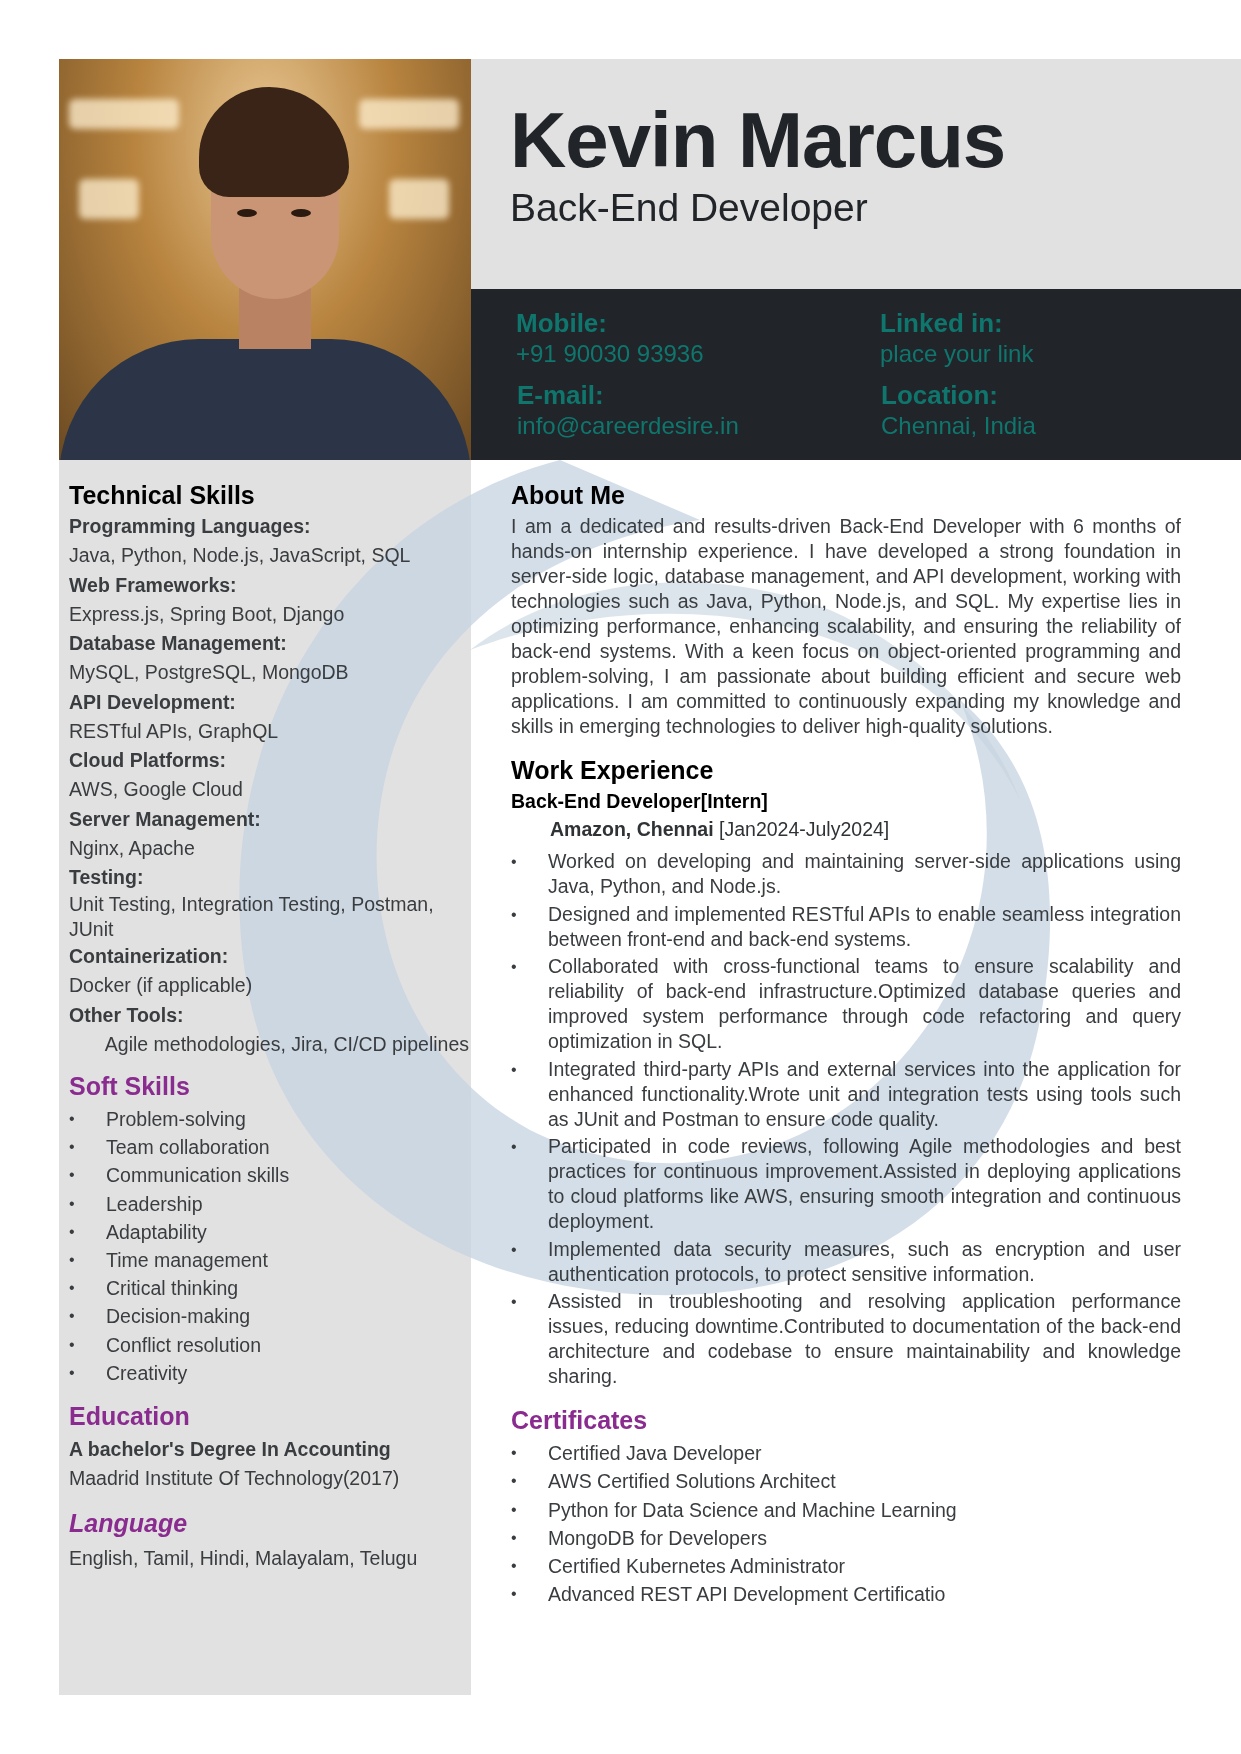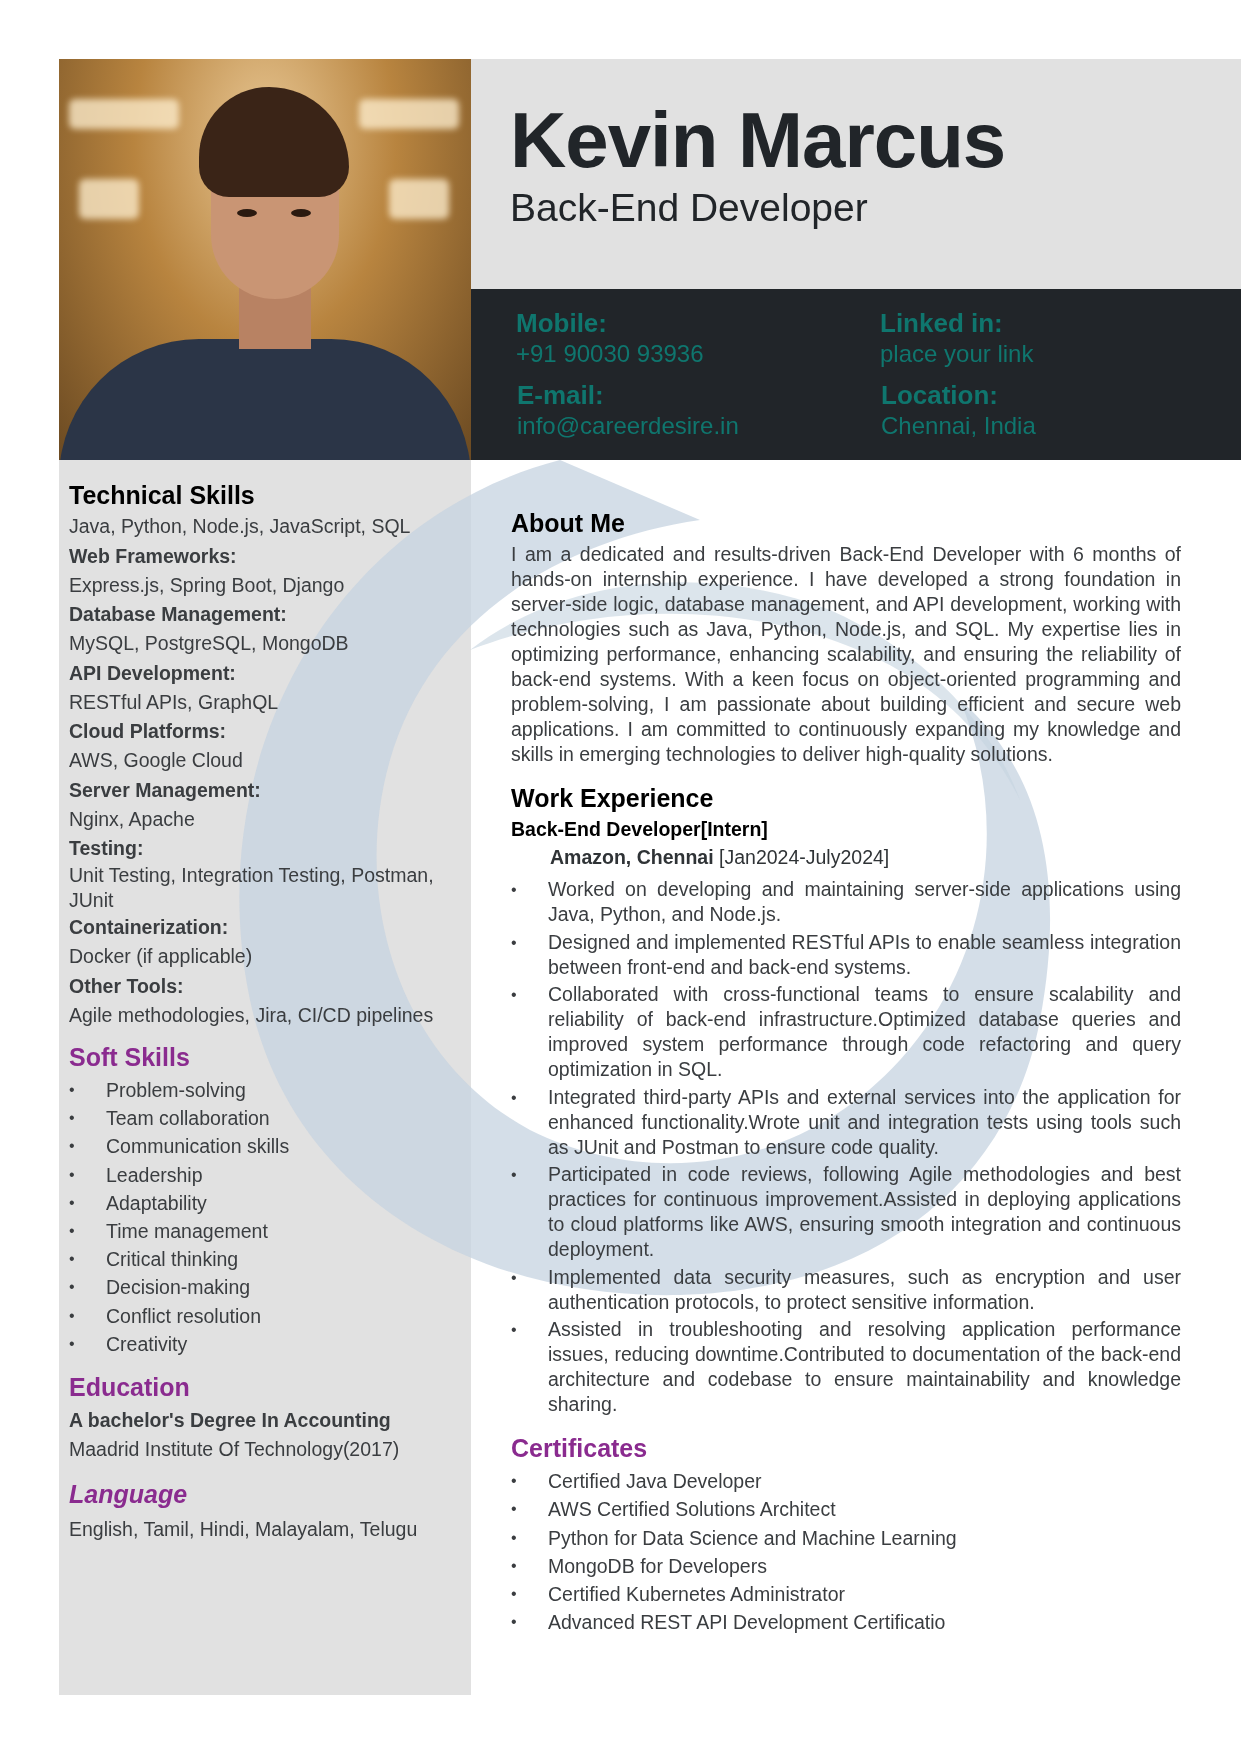--- a/index.html
+++ b/index.html
@@ -31,21 +31,21 @@
 
   .sb { position: absolute; left: 69px; top: 478px; width: 400px; }
   .h-dark { font-family: "Liberation Sans", sans-serif; font-weight: 700; font-size: 25px; color: #000000; line-height: 34px; }
   .h-purple { font-family: "Liberation Sans", sans-serif; font-weight: 700; font-size: 25px; color: #8a2b8f; line-height: 34px; }
   .sk-lbl { font-family: "Liberation Sans", sans-serif; font-weight: 700; font-size: 19.5px; color: #3a3d40; line-height: 29px; }
   .sk-val { font-family: "Liberation Sans", sans-serif; font-size: 19.5px; color: #3a3d40; line-height: 29.5px; }
   .bul { list-style: none; }
   .bul li { position: relative; padding-left: 37px; font-family: "Liberation Sans", sans-serif; font-size: 19.5px; color: #3a3d40; line-height: 28.2px; }
   .bul li::before { content: "•"; position: absolute; left: 0; top: 0; font-size: 16px; }
 
-  .main { position: absolute; left: 511px; top: 506px; width: 670px; }
+  .main { position: absolute; left: 511px; top: 478px; width: 670px; }
   .para { font-family: "Liberation Sans", sans-serif; font-size: 19.5px; color: #3a3d40; line-height: 25px; text-align: justify; }
   .job-t { font-family: "Liberation Sans", sans-serif; font-weight: 700; font-size: 19.5px; color: #000000; line-height: 28px; }
   .job-c { font-family: "Liberation Sans", sans-serif; font-size: 19.5px; color: #2f3336; line-height: 28px; margin-left: 39px; }
   .job-c b { font-weight: 700; }
   .wb { list-style: none; margin-top: 6px; }
   .wb li { position: relative; padding-left: 37px; font-family: "Liberation Sans", sans-serif; font-size: 19.5px; color: #3a3d40; line-height: 25px; text-align: justify; margin-bottom: 2.5px; }
   .wb li::before { content: "•"; position: absolute; left: 0; top: 0; font-size: 16px; }
   .cert li { line-height: 28.3px; }
 </style>
 </head>
@@ -89,20 +89,21 @@
   <div class="val">place your link</div>
 </div>
 <div class="contact" style="left:881px;top:379px;">
   <div class="lbl">Location:</div>
   <div class="val">Chennai, India</div>
 </div>
 
 <div class="sb">
   <div class="h-dark">Technical Skills</div>
   <div>
+    <div class="sk-lbl">Programming Languages:</div>
     <div class="sk-val">Java, Python, Node.js, JavaScript, SQL</div>
   </div>
   <div>
     <div class="sk-lbl">Web Frameworks:</div>
     <div class="sk-val">Express.js, Spring Boot, Django</div>
   </div>
   <div>
     <div class="sk-lbl">Database Management:</div>
     <div class="sk-val">MySQL, PostgreSQL, MongoDB</div>
   </div>
@@ -121,21 +122,21 @@
   <div>
     <div class="sk-lbl">Testing:</div>
     <div class="sk-val" style="line-height:25px;">Unit Testing, Integration Testing, Postman, JUnit</div>
   </div>
   <div>
     <div class="sk-lbl">Containerization:</div>
     <div class="sk-val">Docker (if applicable)</div>
   </div>
   <div>
     <div class="sk-lbl">Other Tools:</div>
-    <div class="sk-val" style="white-space:nowrap;">Agile methodologies, Jira, CI/CD pipelines</div>
+    <div class="sk-val" style="white-space:nowrap;text-align:right;">Agile methodologies, Jira, CI/CD pipelines</div>
   </div>
 
   <div class="h-purple" style="margin-top:10px;">Soft Skills</div>
   <ul class="bul" style="margin-top:2px;">
     <li>Problem-solving</li>
     <li>Team collaboration</li>
     <li>Communication skills</li>
     <li>Leadership</li>
     <li>Adaptability</li>
     <li>Time management</li>

